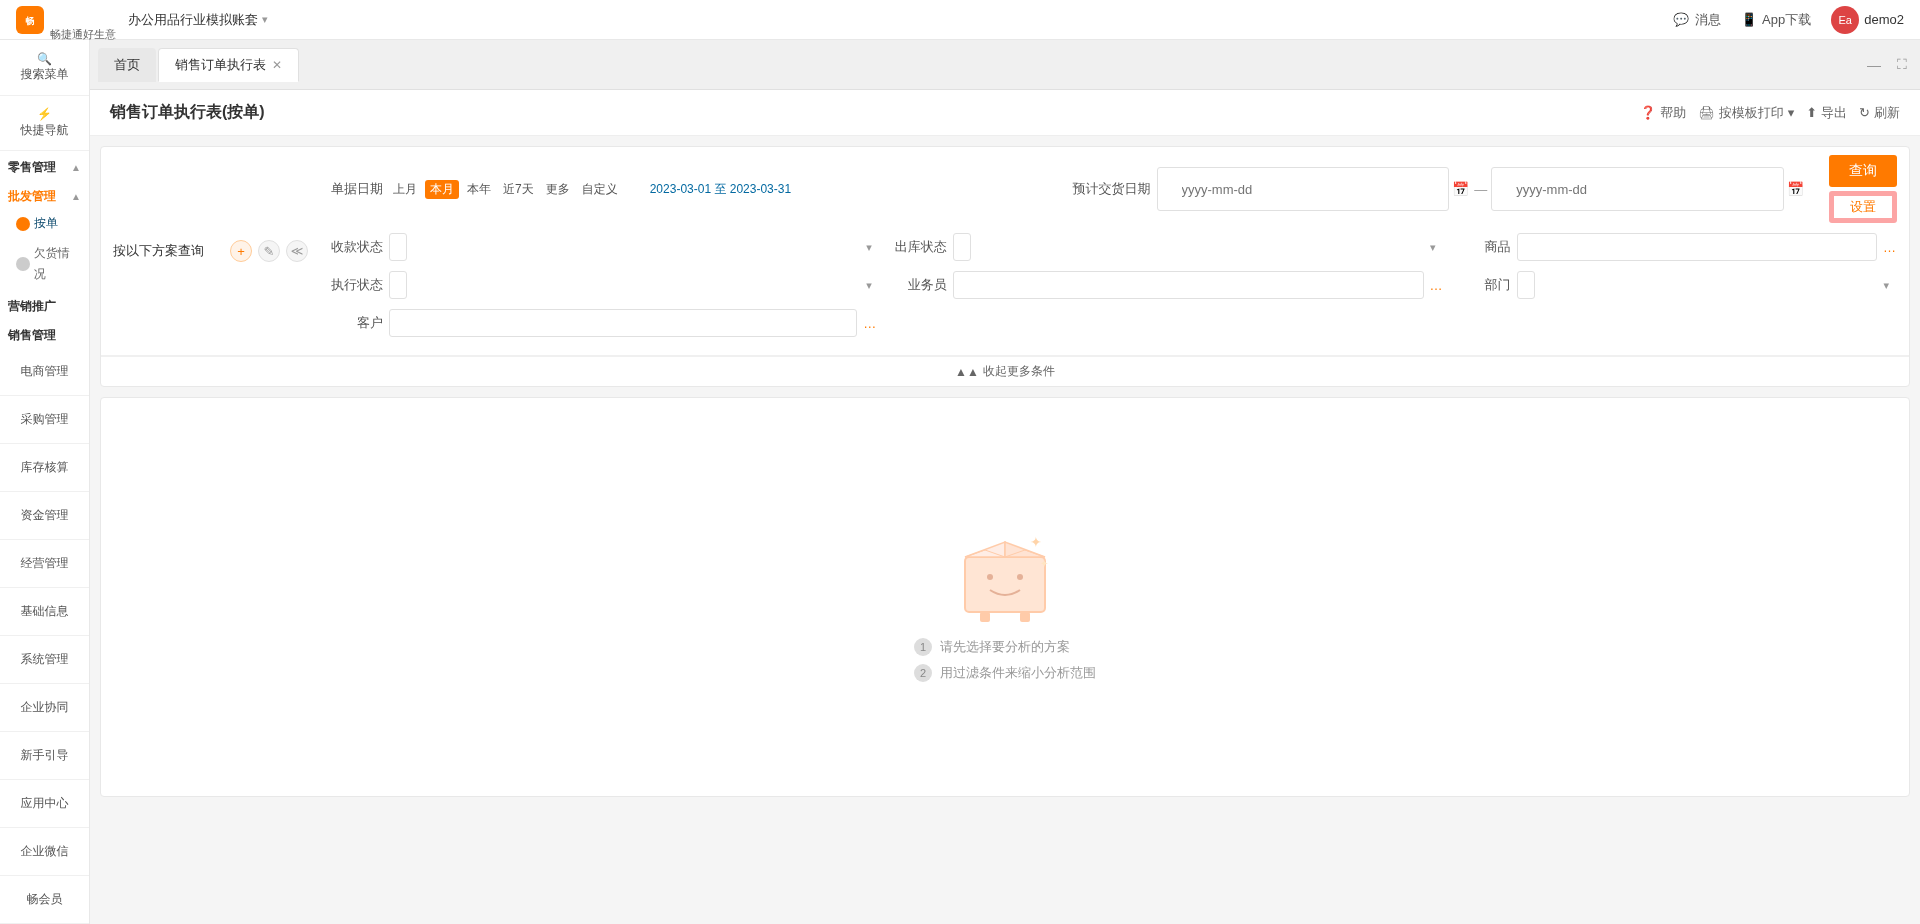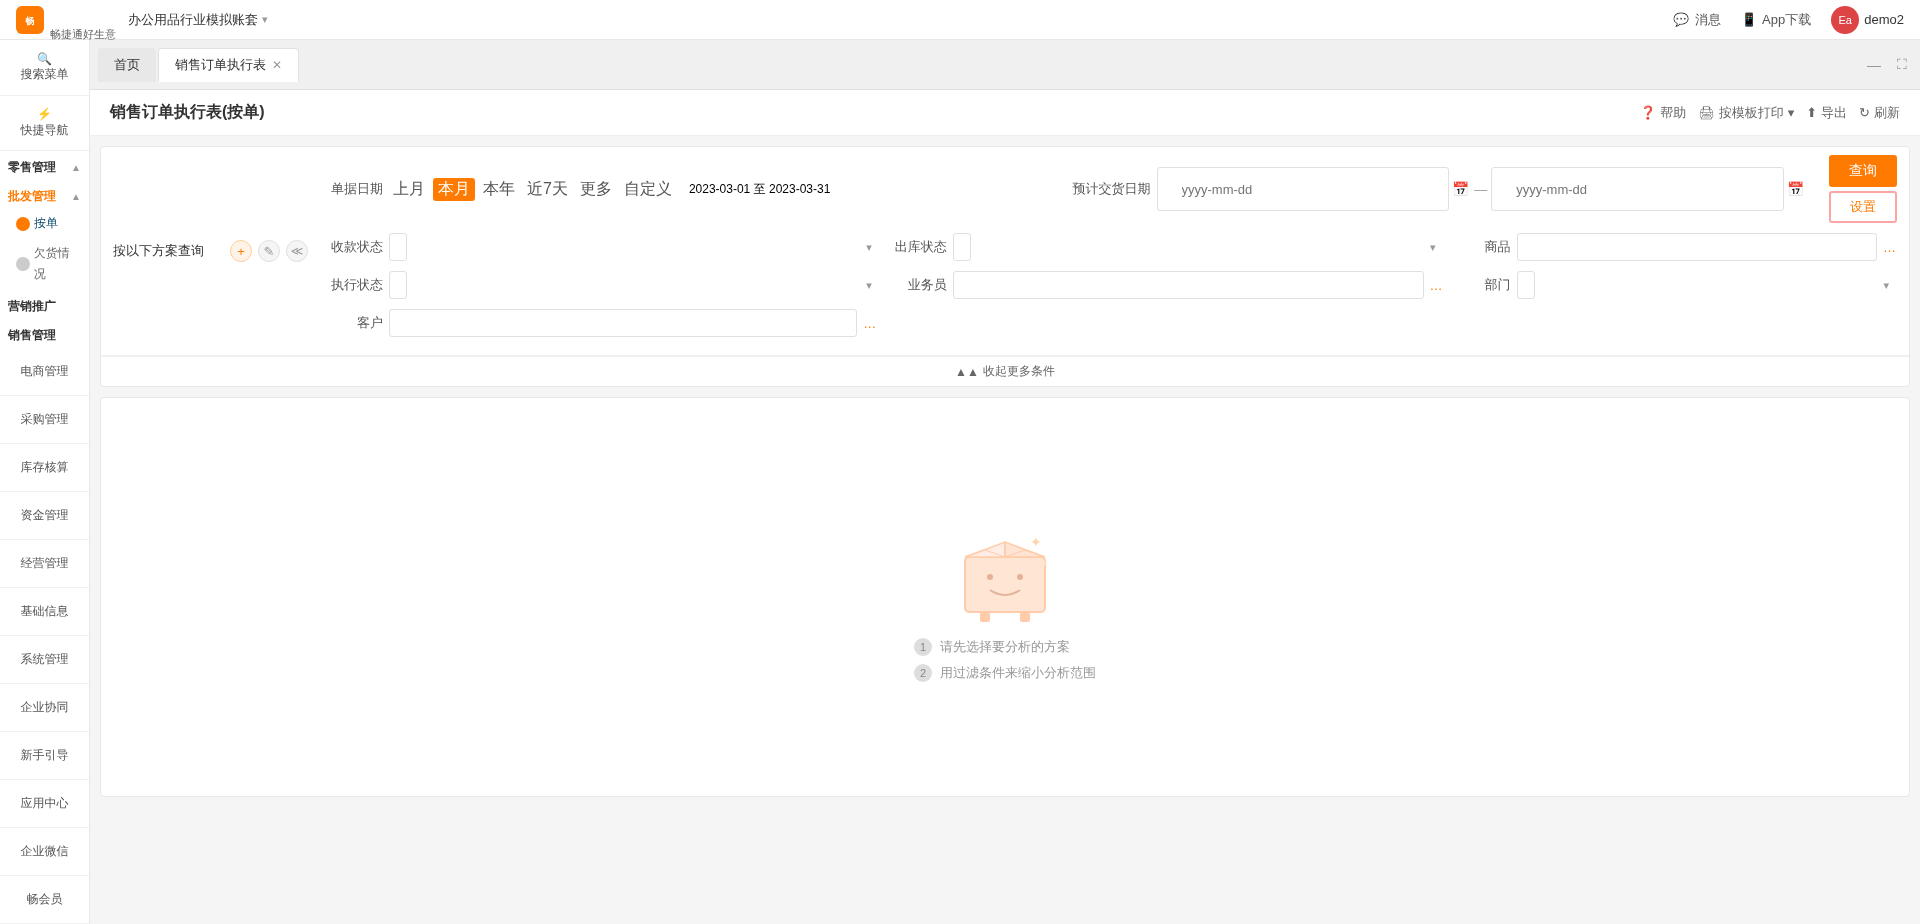--- a/index.html
+++ b/index.html
@@ -59,34 +59,34 @@
     .filter-label { font-size: 13px; color: #555; white-space: nowrap; min-width: 55px; text-align: right; }
     .filter-input { flex: 1; height: 28px; border: 1px solid #e0e0e0; border-radius: 3px; padding: 0 8px; font-size: 13px; color: #333; background: #fff; outline: none; }
     .filter-select { flex: 1; height: 28px; border: 1px solid #e0e0e0; border-radius: 3px; padding: 0 8px; font-size: 13px; color: #333; background: #fff; appearance: none; outline: none; cursor: pointer; }
     .filter-select-wrapper { flex: 1; position: relative; }
     .filter-select-wrapper::after { content: '▾'; position: absolute; right: 8px; top: 50%; transform: translateY(-50%); color: #999; font-size: 11px; pointer-events: none; }
     .date-range { display: flex; align-items: center; gap: 4px; flex: 1; }
     .date-input { flex: 1; height: 44px; border: 1px solid #e0e0e0; border-radius: 3px; padding: 0 24px; font-size: 13px; color: #999; background: #fff; outline: none; }
     .date-dash { color: #999; }
     .date-icon { color: #ff7a00; cursor: pointer; font-size: 14px; }
     .date-tabs { display: flex; align-items: center; gap: 4px; }
-    .date-tab { font-size: 16px; color: #555; cursor: pointer; padding: 2px 4px; border-radius: 2px; }
+    .date-tab { font-size: 12px; color: #555; cursor: pointer; padding: 2px 4px; border-radius: 2px; }
     .date-tab.active { background: #ff7a00; color: #fff; border-radius: 3px; padding: 1px 5px; }
     .more-dots { color: #ff7a00; cursor: pointer; font-size: 13px; letter-spacing: 1px; }
 
     
     .quick-search { display: flex; align-items: center; padding: 8px 12px; border-bottom: 1px solid #f0f0f0; }
     .quick-search-label { font-size: 13px; color: #333; margin-right: 20px; }
 
     
     .collapse-bar { display: flex; align-items: center; justify-content: center; padding: 6px; border-top: 1px solid #f0f0f0; cursor: pointer; color: #666; font-size: 12px; gap: 4px; }
 
     
     .query-btn { background: #ff7a00; color: #fff; border: none; border-radius: 3px; padding: 0 20px; height: 32px; font-size: 14px; cursor: pointer; }
-    .settings-btn { background: #fff; color: #ff7a00; border: 2px solid #fca5a5; border-radius: 3px; padding: 0 16px; height: 32px; font-size: 13px; cursor: pointer; }
+    .settings-btn { background: #fff; color: #ff7a00; border: 5px solid #fca5a5; border-radius: 3px; padding: 0 16px; height: 32px; font-size: 13px; cursor: pointer; }
 
     
     .empty-state { display: flex; flex-direction: column; align-items: center; justify-content: center; padding: 80px 20px; gap: 16px; }
     .empty-hints { display: flex; flex-direction: column; gap: 8px; }
     .empty-hint { display: flex; align-items: center; gap: 8px; font-size: 13px; color: #999; }
     .hint-num { width: 18px; height: 18px; border-radius: 50%; background: #ddd; display: flex; align-items: center; justify-content: center; font-size: 11px; color: #888; }
   </style>
 </head>
 <body>
 
@@ -260,21 +260,21 @@
                 <div class="filter-field">
                   <span class="filter-label">单据日期</span>
                   <div class="date-tabs">
                     <span class="date-tab">上月</span>
                     <span class="date-tab active">本月</span>
                     <span class="date-tab">本年</span>
                     <span class="date-tab">近7天</span>
                     <span class="date-tab">更多</span>
                     <span class="date-tab">自定义</span>
                   </div>
-                  <span style="font-size:12px; color:#000000; margin-left:7px;">2023-03-01 至 2023-03-31</span>
+                  <span style="font-size:12px; color:#0369a1; margin-left:22px;">2023-03-01 至 2023-03-31</span>
                 </div>
 
                 <div class="filter-field">
                   <span class="filter-label">预计交货日期</span>
                   <div class="date-range">
                     <input type="text" class="date-input" placeholder="yyyy-mm-dd" style="">
                     <span class="date-icon">📅</span>
                     <span class="date-dash">—</span>
                     <input type="text" class="date-input" placeholder="yyyy-mm-dd" style="">
                     <span class="date-icon">📅</span>

